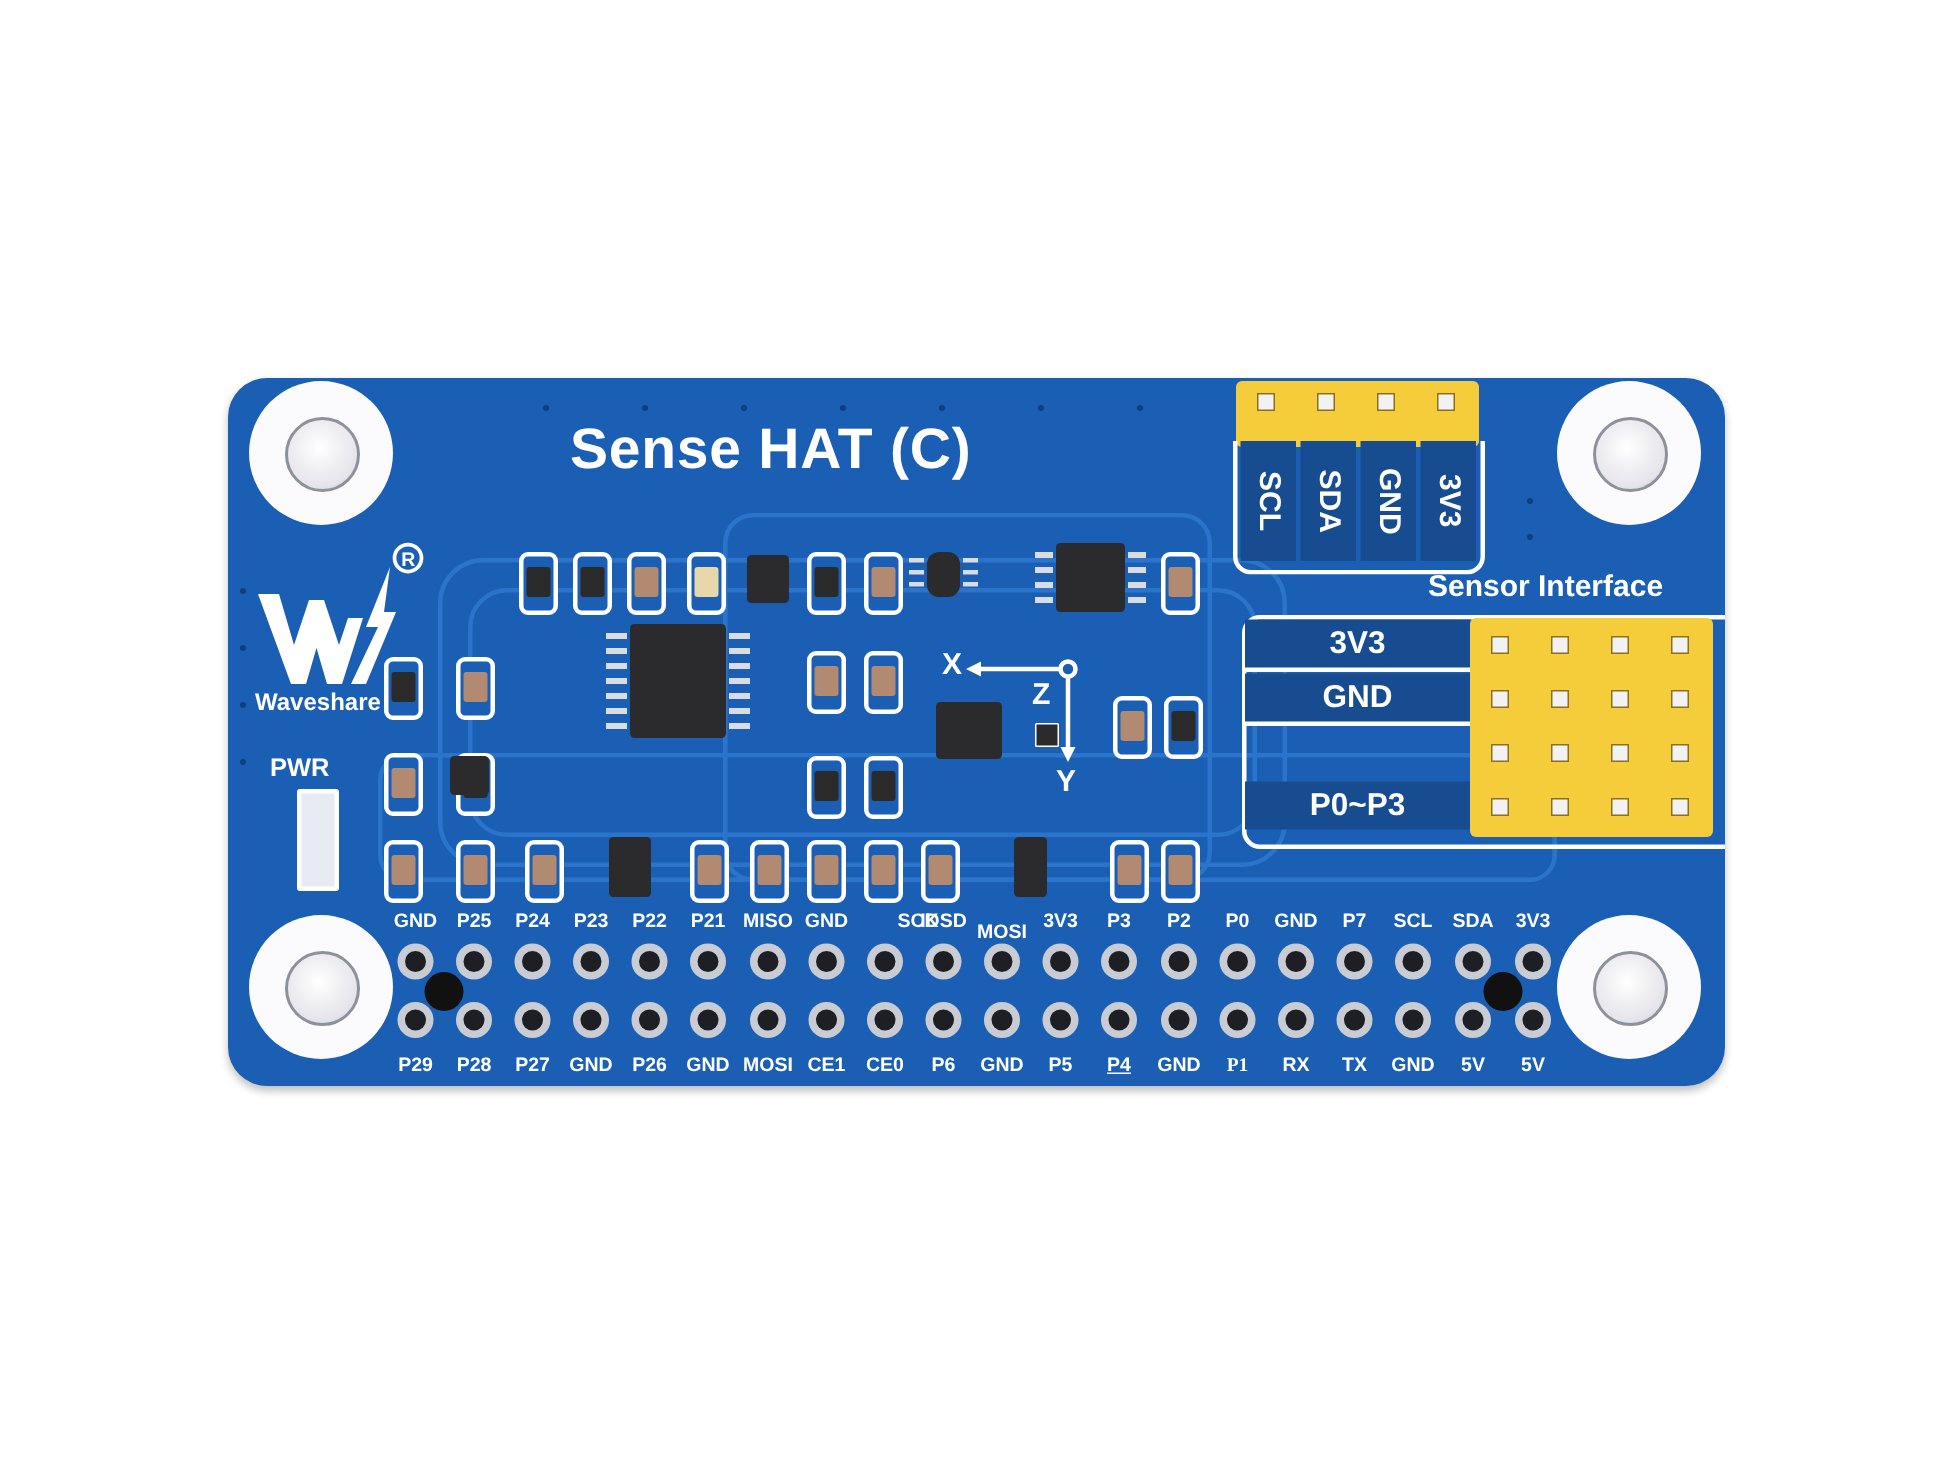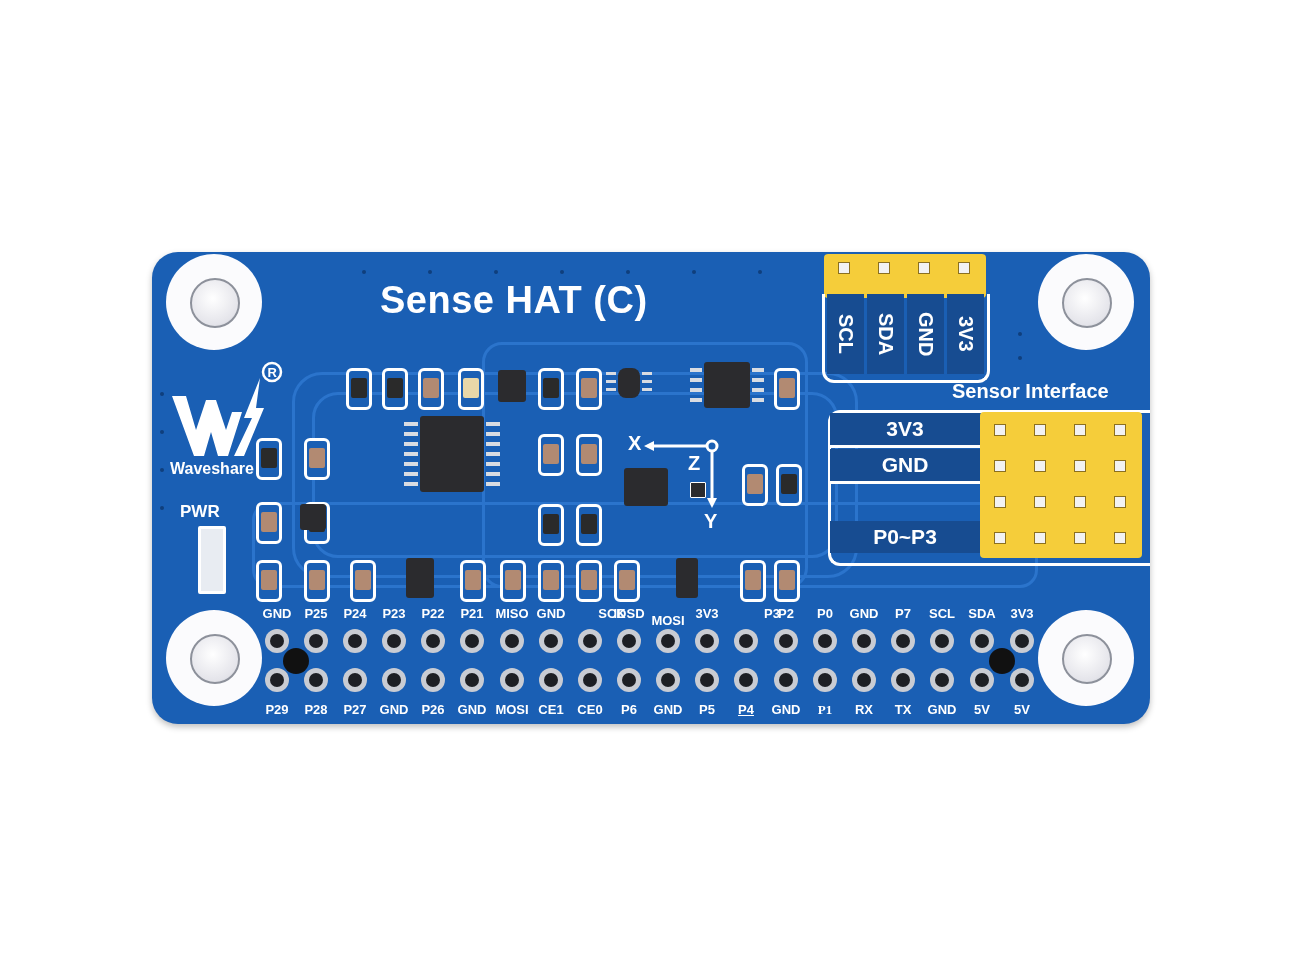--- a/index.html
+++ b/index.html
@@ -246,21 +246,21 @@
   <div class="gpio-label" style="left:203px;top:354px;">P24</div>
   <div class="gpio-label" style="left:242px;top:354px;">P23</div>
   <div class="gpio-label" style="left:281px;top:354px;">P22</div>
   <div class="gpio-label" style="left:320px;top:354px;">P21</div>
   <div class="gpio-label" style="left:360px;top:354px;">MISO</div>
   <div class="gpio-label" style="left:399px;top:354px;">GND</div>
   <div class="gpio-label" style="left:460px;top:354px;">SCK</div>
   <div class="gpio-label" style="left:477px;top:354px;">IDSD</div>
   <div class="gpio-label" style="left:516px;top:361px;">MOSI</div>
   <div class="gpio-label" style="left:555px;top:354px;">3V3</div>
-  <div class="gpio-label" style="left:620px;top:354px;">P3</div>
+  <div class="gpio-label" style="left:594px;top:354px;">P3</div>
   <div class="gpio-label" style="left:634px;top:354px;">P2</div>
   <div class="gpio-label" style="left:673px;top:354px;">P0</div>
   <div class="gpio-label" style="left:712px;top:354px;">GND</div>
   <div class="gpio-label" style="left:751px;top:354px;">P7</div>
   <div class="gpio-label" style="left:790px;top:354px;">SCL</div>
   <div class="gpio-label" style="left:830px;top:354px;">SDA</div>
   <div class="gpio-label" style="left:870px;top:354px;">3V3</div>
 
   <div class="gpio-pad" style="left:125px;top:377px;"></div>
   <div class="gpio-pad" style="left:164px;top:377px;"></div>

